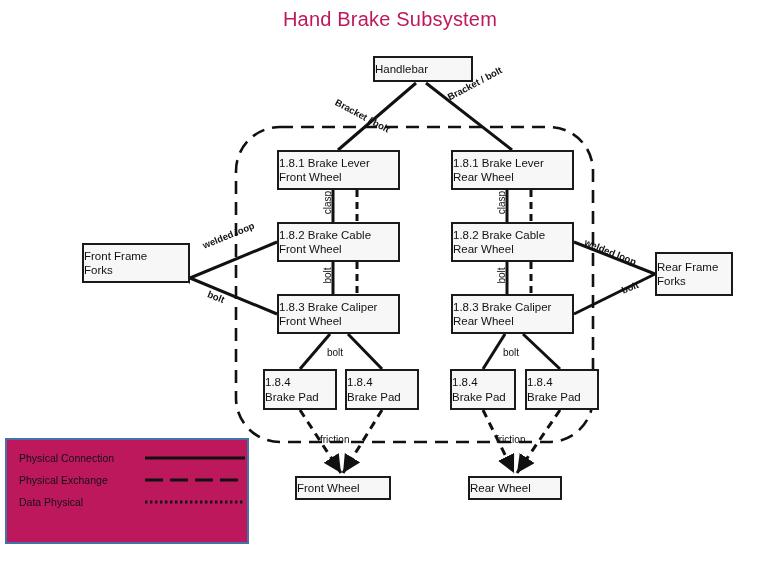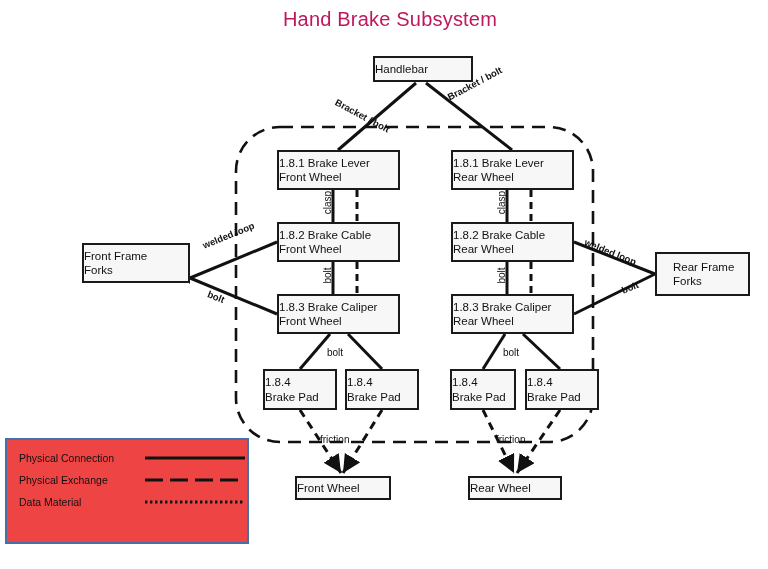--- a/index.html
+++ b/index.html
@@ -31,21 +31,21 @@
     line-height: 1.22;
     font-size: 11.5px;
     color: #111;
     z-index: 5;
   }
   .node .l2 { display:block; }
 
   
   #n-handlebar   { left:373px; top:56px;  width:100px; height:26px; font-size:11.5px; }
   #n-front-frame { left:82px;  top:243px; width:108px; height:40px; }
-  #n-rear-frame  { left:655px; top:252px; width:95px;  height:44px;padding-left:16px; }
+  #n-rear-frame  { left:655px; top:252px; width:78px;  height:44px; }
   #n-front-wheel { left:295px; top:476px; width:96px;  height:24px; }
   #n-rear-wheel  { left:468px; top:476px; width:94px;  height:24px; }
 
   #n-lever-f  { left:277px; top:150px; width:123px; height:40px; }
   #n-cable-f  { left:277px; top:222px; width:123px; height:40px; }
   #n-caliper-f{ left:277px; top:294px; width:123px; height:40px; }
   #n-lever-r  { left:451px; top:150px; width:123px; height:40px; }
   #n-cable-r  { left:451px; top:222px; width:123px; height:40px; }
   #n-caliper-r{ left:451px; top:294px; width:123px; height:40px; }
 
@@ -86,21 +86,21 @@
   #lb-boltpad-f { left:327px; top:347px; }
   #lb-boltpad-r { left:503px; top:347px; }
   #lb-friction-f{ left:320px; top:434px; }
   #lb-friction-r{ left:496px; top:434px; }
 
   
   #legend {
     position: absolute;
     left: 5px; top: 438px;
     width: 244px; height: 106px;
-    background: #ef4444;
+    background: #be185d;
     border: 2px solid #4472a8;
     z-index: 9;
     padding: 7px 8px 7px 12px;
   }
   .leg-row {
     display: flex;
     align-items: center;
     height: 22px;
   }
   .leg-text {
@@ -276,21 +276,21 @@
       <div class="leg-text">Physical Exchange</div>
       <div class="leg-sample">
         <svg width="104" height="14" viewBox="0 0 104 14">
           <line x1="2" y1="7" x2="102" y2="7" stroke="#111" stroke-width="3.2" stroke-dasharray="18 7"></line>
         </svg>
       </div>
     </div>
 
 
     <div class="leg-row">
-      <div class="leg-text">Data Material</div>
+      <div class="leg-text">Data Physical</div>
       <div class="leg-sample">
         <svg width="104" height="14" viewBox="0 0 104 14">
           <line x1="2" y1="7" x2="102" y2="7" stroke="#111" stroke-width="3.2" stroke-dasharray="2.4 2.6"></line>
         </svg>
       </div>
     </div>
 
   </div>
 
 </div>

